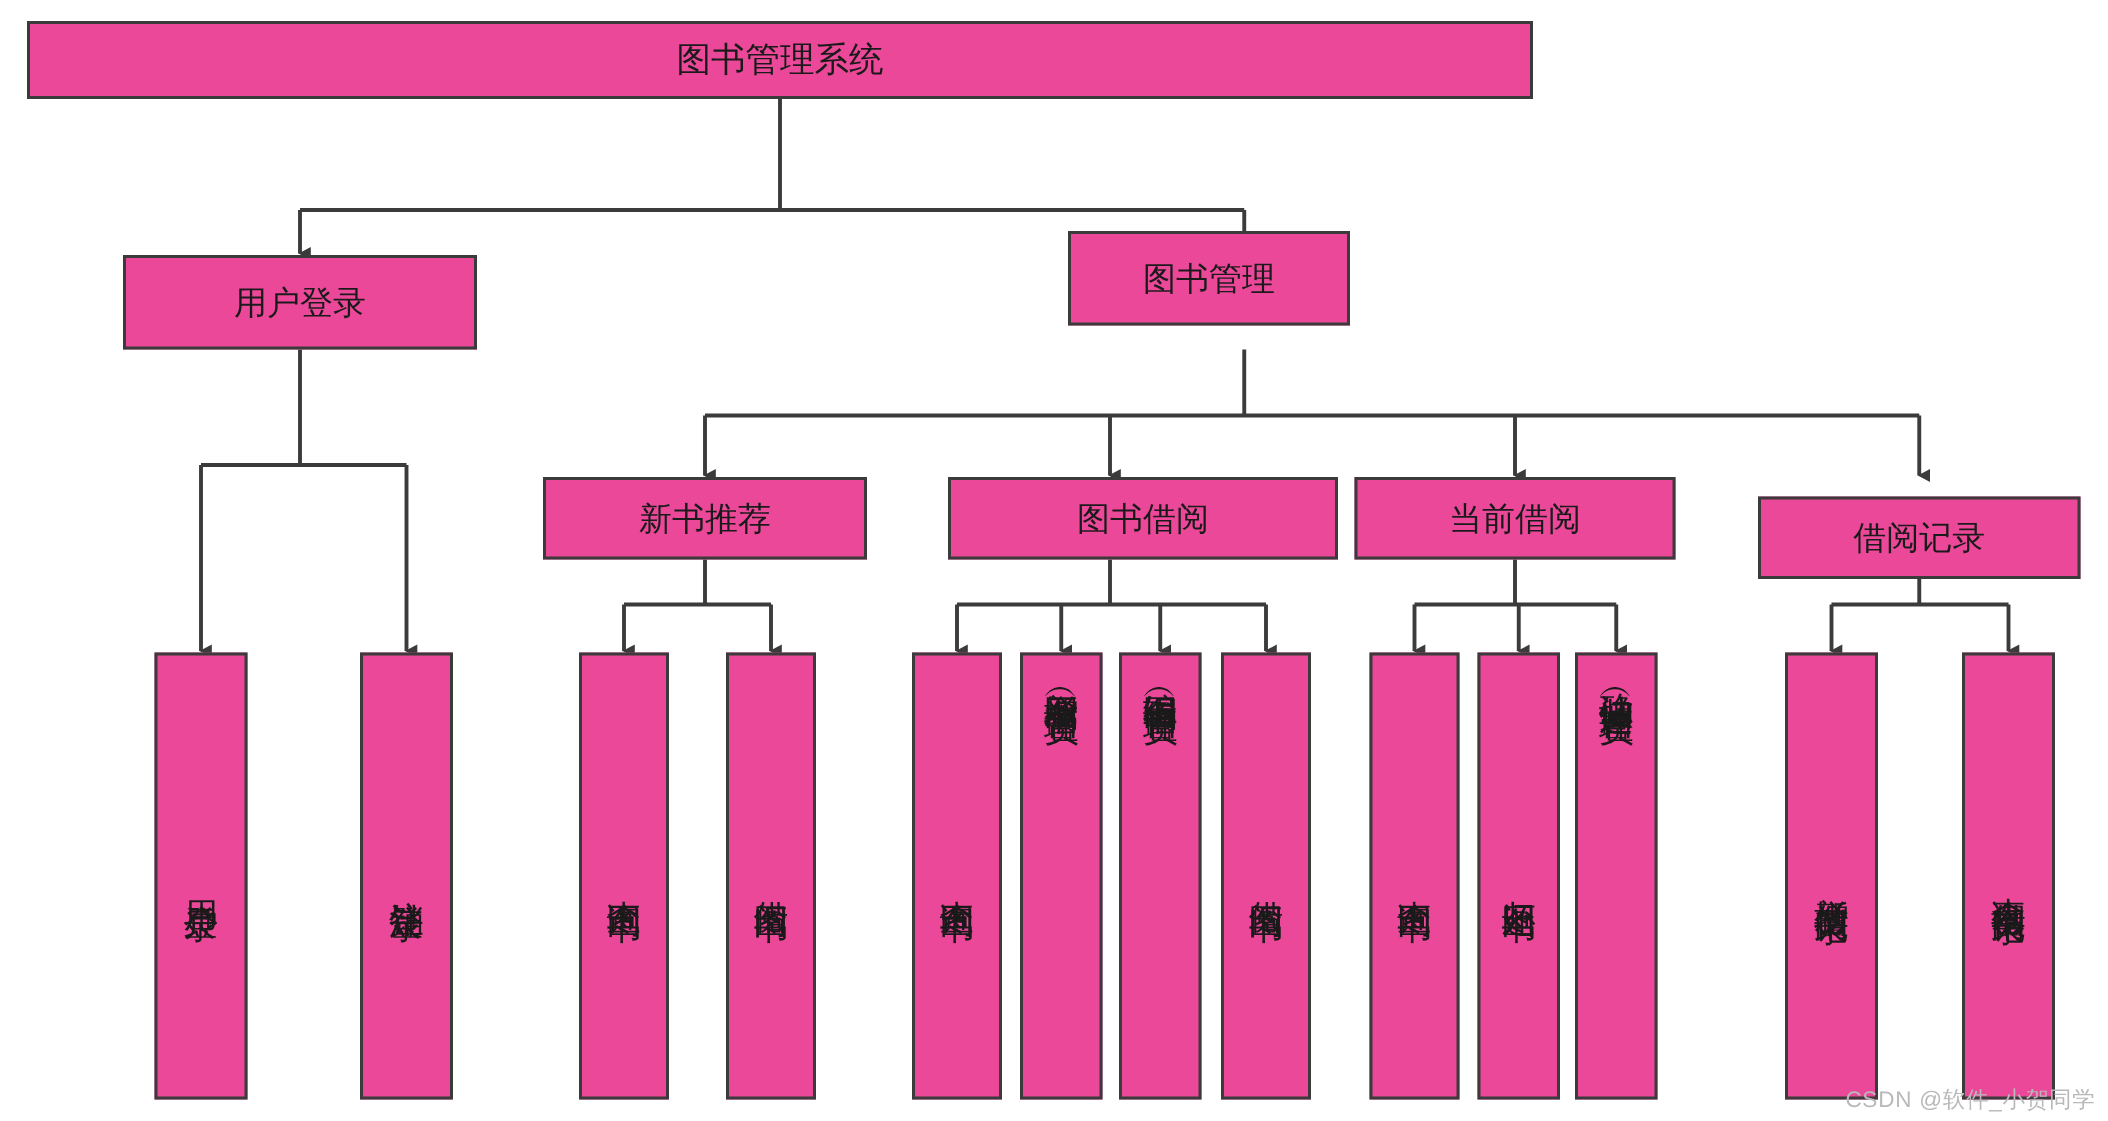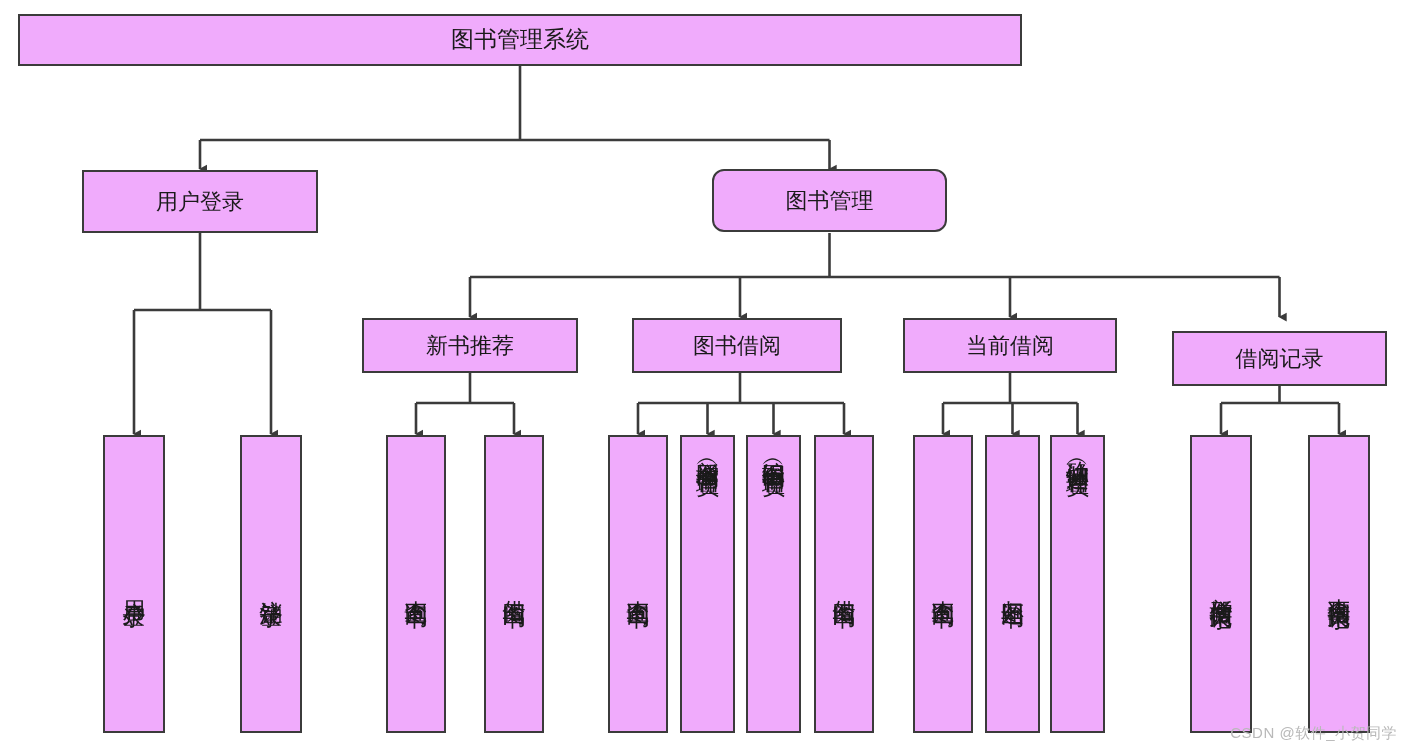--- a/index.html
+++ b/index.html
@@ -22,21 +22,21 @@
     left: 0;
     top: 0;
     width: 1405px;
     height: 747px;
     pointer-events: none;
   }
   .node {
     position: absolute;
     box-sizing: border-box;
     border: 2.5px solid #3b3b3b;
-    background: #f0abfc;
+    background: #ec4899;
     display: flex;
     align-items: center;
     justify-content: center;
     color: #1a1a1a;
     line-height: 1.18;
     text-align: center;
   }
   .node.h {
     
     font-size: 22px;
@@ -116,28 +116,28 @@
       </g>
   </svg>
 
   <div class="node h root" style="left: 18px; top: 14px; width: 1004px; height: 52px;">
     <span>图书管理系统</span>
   </div>
 
   <div class="node h" style="left: 82px; top: 170px; width: 236px; height: 63px;">
     <span>用户登录</span>
   </div>
-  <div class="node h" style="left: 712px; top: 169px; width: 235px; height: 63px; border-radius: 12px;">
+  <div class="node h" style="left: 712px; top: 154px; width: 188px; height: 63px;">
     <span>图书管理</span>
   </div>
 
   <div class="node h" style="left: 362px; top: 318px; width: 216px; height: 55px;">
     <span>新书推荐</span>
   </div>
-  <div class="node h" style="left: 632px; top: 318px; width: 210px; height: 55px;">
+  <div class="node h" style="left: 632px; top: 318px; width: 260px; height: 55px;">
     <span>图书借阅</span>
   </div>
   <div class="node h" style="left: 903px; top: 318px; width: 214px; height: 55px;">
     <span>当前借阅</span>
   </div>
   <div class="node h" style="left: 1172px; top: 318px; width: 215px; height: 55px; margin-top: 13px;">
     <span>借阅记录</span>
   </div>
 
   <div class="node v" style="left: 103px; top: 435px; width: 62px; height: 298px; padding-top: 145px;">

